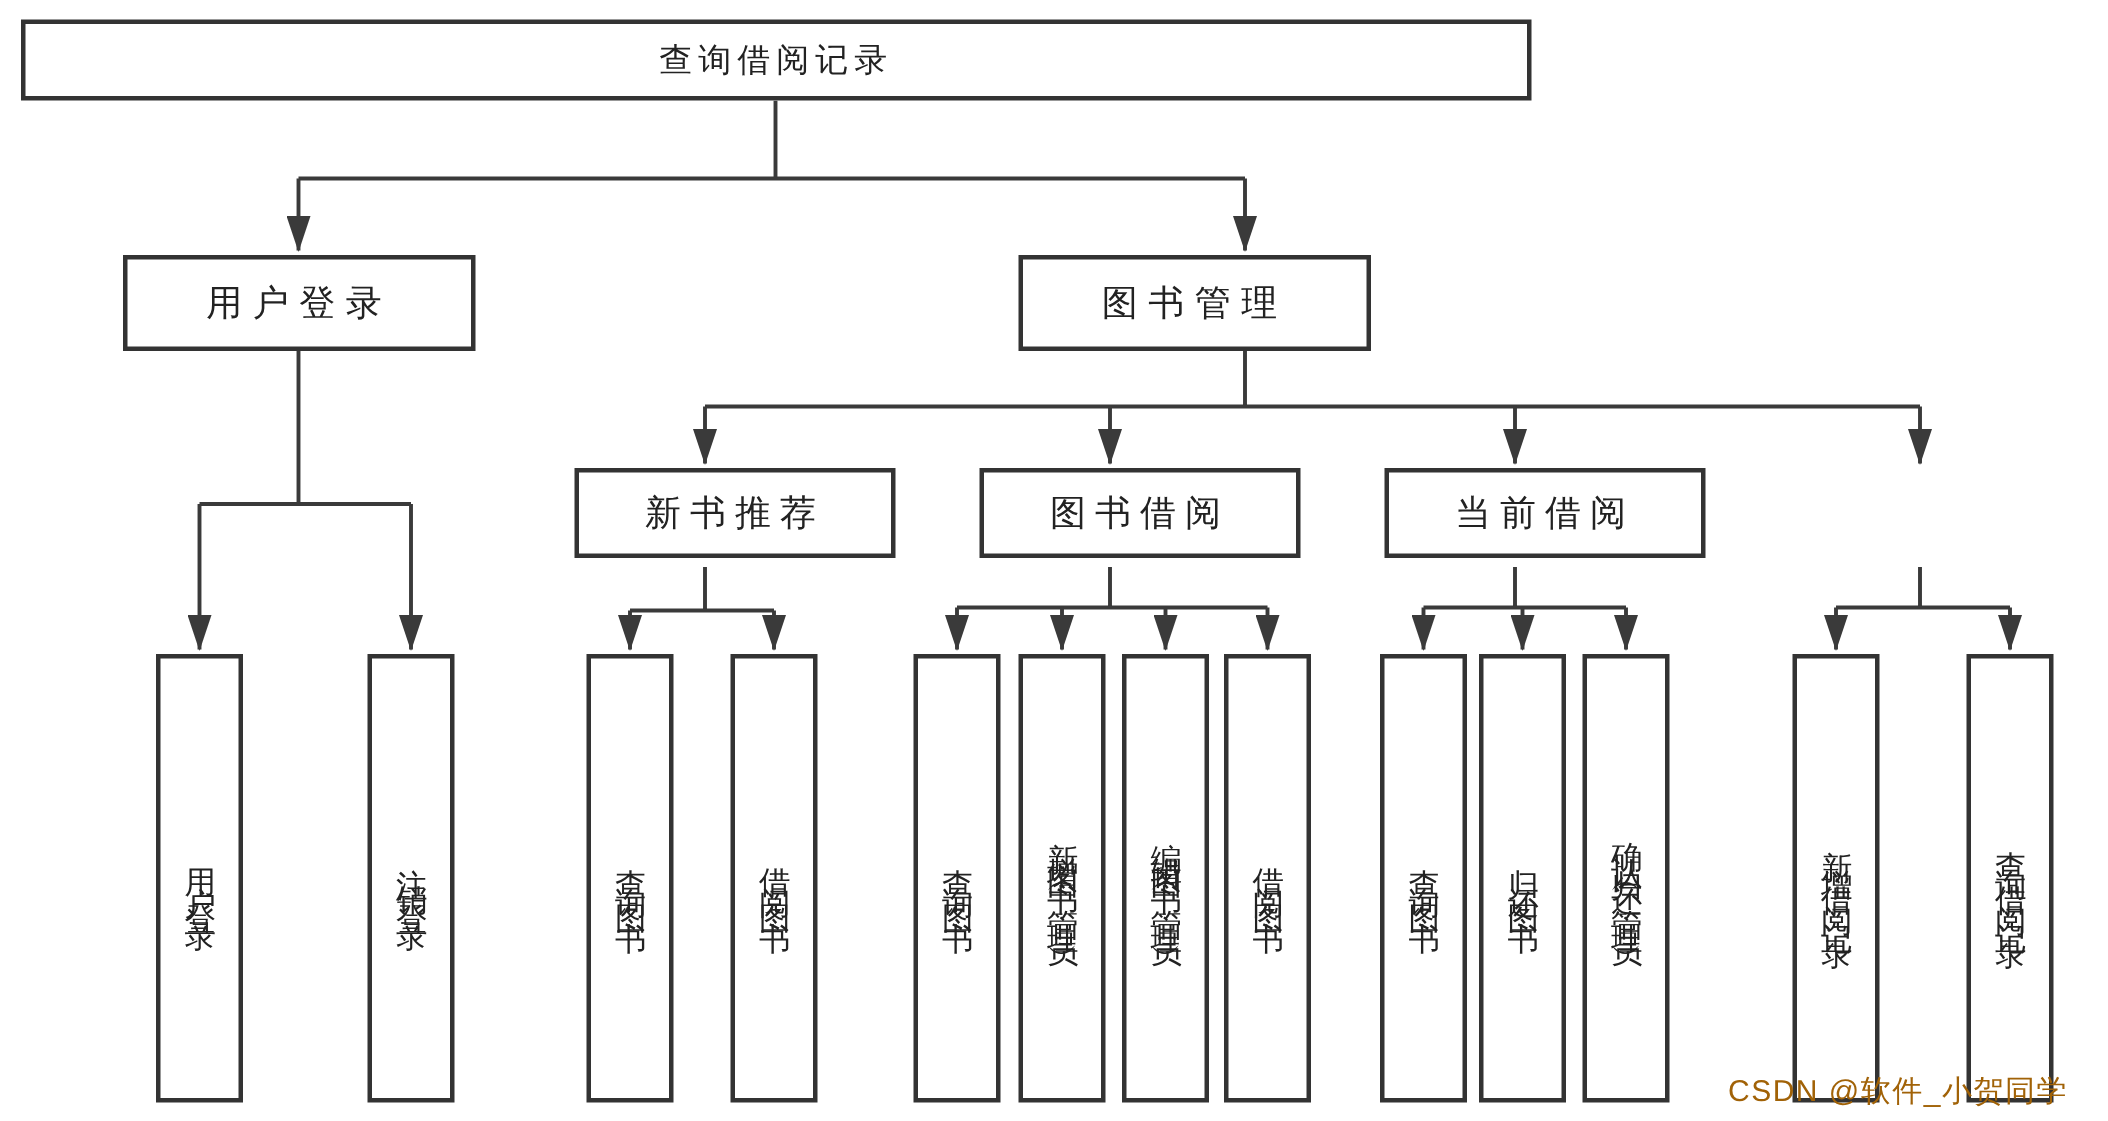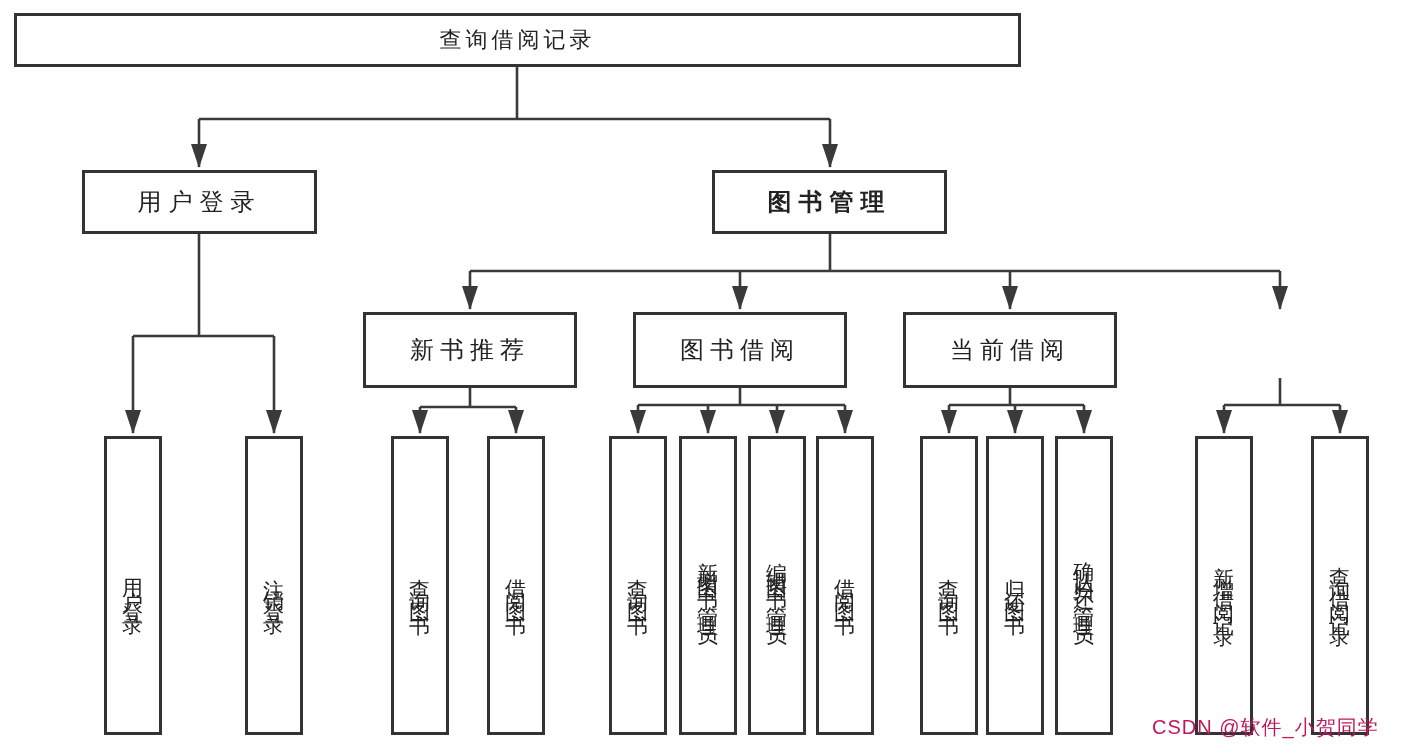--- a/index.html
+++ b/index.html
@@ -35,22 +35,22 @@
   }
   .node.root {
     left: 14px; top: 13px; width: 1007px; height: 54px;
     font-size: 22px; letter-spacing: 4px;
   }
   .node.lvl2 {
     top: 170px; width: 235px; height: 64px;
     font-size: 24px; letter-spacing: 7px;
   }
   .node.lvl3 {
-    top: 312px; width: 214px; height: 76px;
-    font-size: 24px; letter-spacing: 6px;
+    top: 312px; width: 214px; height: 60px;
+    font-size: 24px; letter-spacing: 6px; margin-left: 20px;
   }
   .node.leaf {
     top: 436px; width: 58px; height: 299px;
     font-size: 21px;
   }
   .node.leaf .vtext {
     writing-mode: vertical-rl;
     text-orientation: mixed;
     letter-spacing: 12px;
     line-height: 1;
@@ -58,21 +58,21 @@
   }
   .node.leaf .vtext.dense {
     letter-spacing: 9px;
   }
   .watermark {
     position: absolute;
     left: 1152px;
     top: 714px;
     width: 253px;
     font-size: 20px;
-    color: #be185d;
+    color: #a16207;
     letter-spacing: 1px;
     white-space: nowrap;
     z-index: 5;
   }
 </style>
 </head>
 <body>
 
 <div class="canvas">
 
@@ -130,21 +130,21 @@
         <path d="M1280,378 V405 M1224,405 H1340"></path>
         <line x1="1224" y1="405" x2="1224" y2="433" marker-end="url(#ah)"></line>
         <line x1="1340" y1="405" x2="1340" y2="433" marker-end="url(#ah)"></line>
       </g>
     </g>
   </svg>
 
   <div class="node root">查询借阅记录</div>
 
   <div class="node lvl2" style="left:82px;">用户登录</div>
-  <div class="node lvl2" style="left:712px;font-weight:bold;">图书管理</div>
+  <div class="node lvl2" style="left:679px;">图书管理</div>
 
   <div class="node lvl3" style="left:363px;">新书推荐</div>
   <div class="node lvl3" style="left:903px;">当前借阅</div>
   <div class="node lvl3" style="left:633px;">图书借阅</div>
 
   <div class="node leaf" style="left:104px;">
     <span class="vtext">用户登录</span>
   </div>
   <div class="node leaf" style="left:245px;">
     <span class="vtext">注销登录</span>

